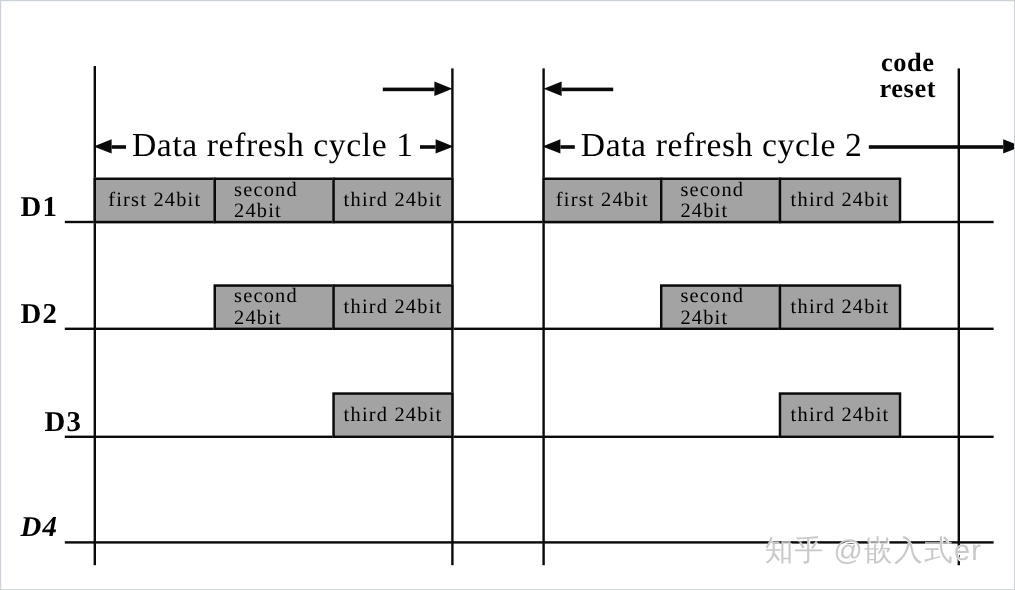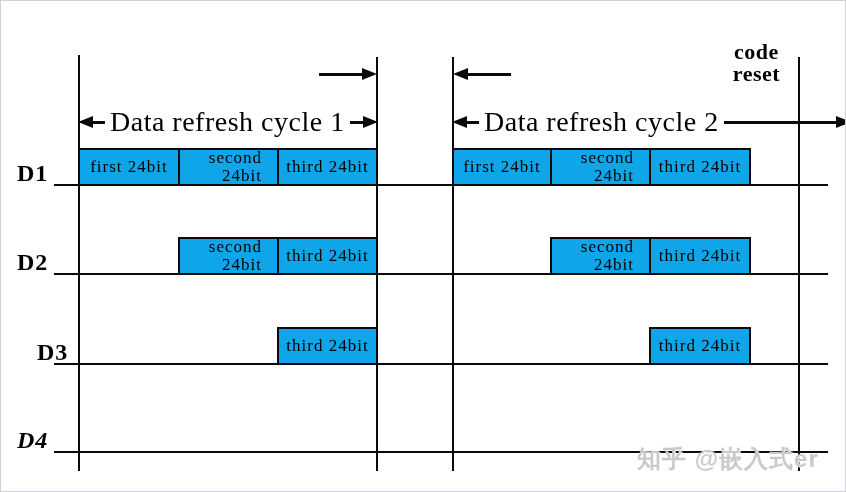--- a/index.html
+++ b/index.html
@@ -7,22 +7,22 @@
     position:relative;width:846px;height:492px;background:#ffffff;
     border:1px solid #ccd2d8;box-sizing:border-box;overflow:hidden;
     font-family:"Liberation Serif","DejaVu Serif",serif;color:#000;
   }
   
   .vline{position:absolute;width:2px;background:#0a0a0a;}
   .hline{position:absolute;height:2px;background:#0a0a0a;}
   
   .box{
     position:absolute;height:38px;box-sizing:border-box;
-    border:2px solid #0a0a0a;background:#0ea5e9;
-    display:flex;align-items:center;justify-content:center;text-align:right;
+    border:2px solid #0a0a0a;background:#a3a3a3;
+    display:flex;align-items:center;justify-content:center;text-align:left;
     font-size:17px;line-height:18px;letter-spacing:1px;white-space:normal;
   }
   .box.two{padding:0 15px;}
   
   .row-label{
     position:absolute;width:46px;height:27px;line-height:27px;text-align:left;
     font-size:24px;font-weight:bold;letter-spacing:1px;
   }
   
   .cycle{position:absolute;height:24px;display:flex;align-items:center;}
@@ -35,21 +35,20 @@
   
   .rarrow{position:absolute;height:14px;display:flex;align-items:center;}
   
   .toplabel{position:absolute;text-align:center;font-size:22px;font-weight:bold;line-height:22px;letter-spacing:0.5px;}
   
   .watermark{
     position:absolute;left:636px;top:442px;
     font-family:"Liberation Sans","DejaVu Sans",sans-serif;
     font-size:24px;color:#c9c9c9;letter-spacing:1px;white-space:nowrap;
     text-shadow:1px 1px 0 #ffffff;
-    font-weight:bold;
   }
 </style>
 </head>
 <body>
 
 <div class="stage">
 
 
   <div class="toplabel" style="left:703px;top:40px;width:105px;">
     <div>code</div>

